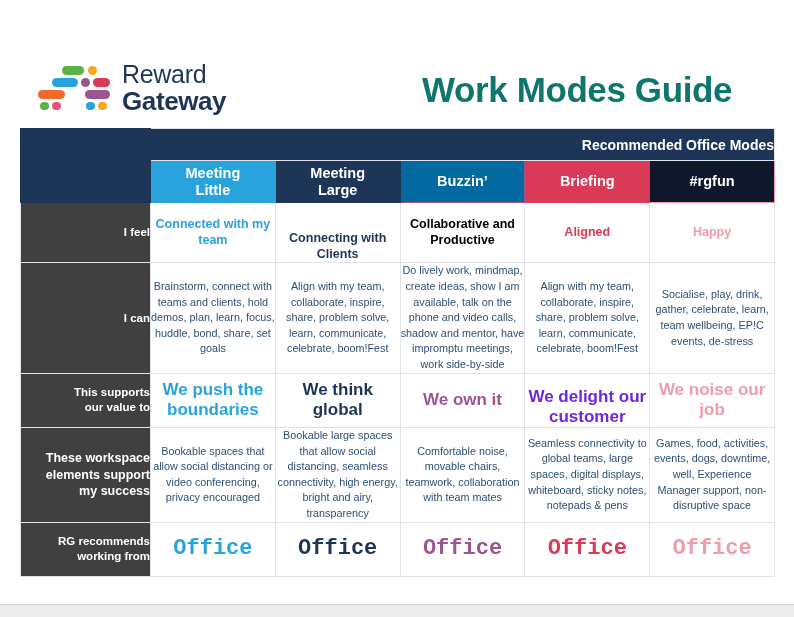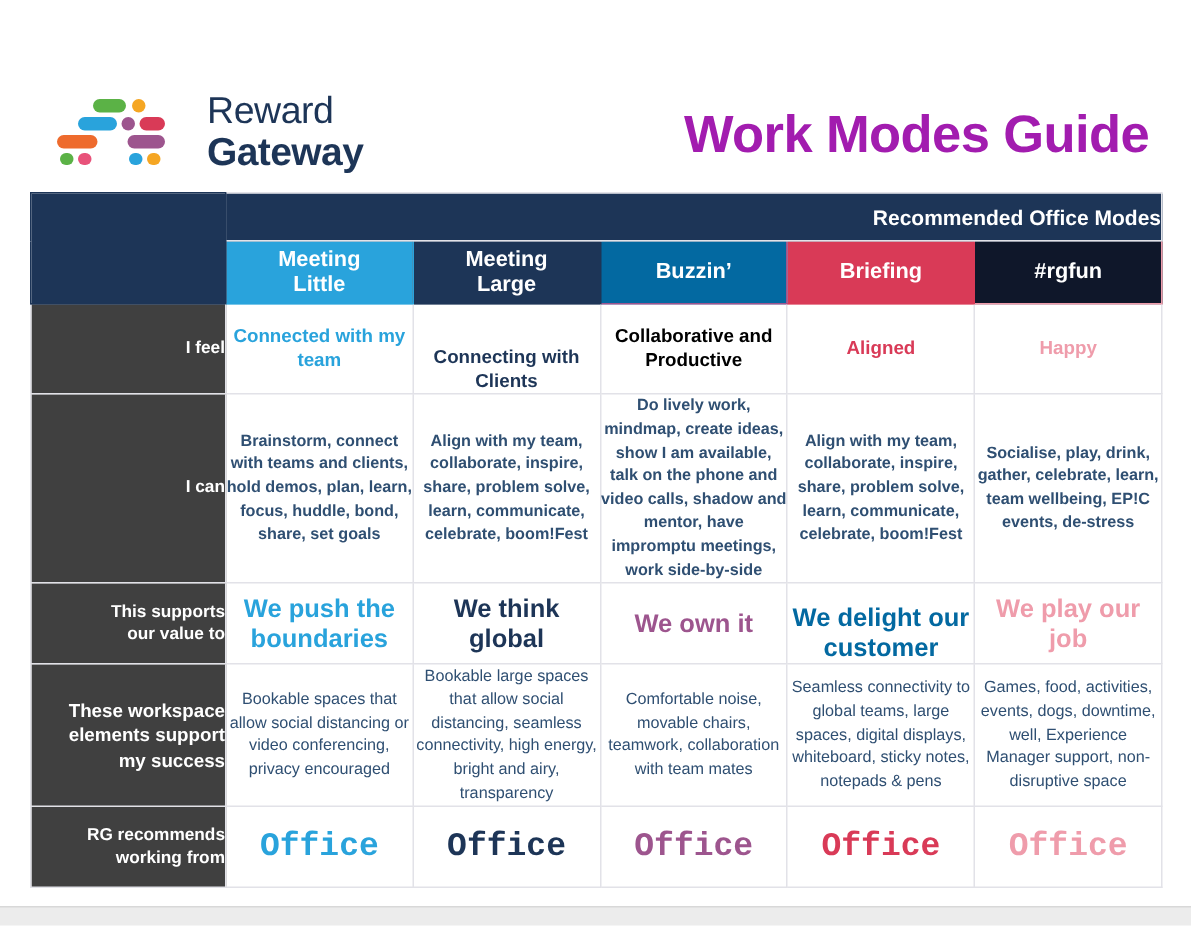--- a/index.html
+++ b/index.html
@@ -54,21 +54,21 @@
     height: 44px;
     position: relative;
     flex: none;
   }
   .logo-mark span {
     position: absolute;
     display: block;
     border-radius: 99px;
   }
   .logo-wordmark {
-    margin-left: 28px;
+    margin-left: 12px;
     line-height: 1.0;
     color: #1d3557;
   }
   .logo-word-1 {
     font-size: 25px;
     font-weight: 400;
     letter-spacing: -0.3px;
     color: #1d3557;
     display: block;
   }
@@ -76,25 +76,25 @@
     font-size: 26px;
     font-weight: 700;
     letter-spacing: -0.4px;
     color: #1d3557;
     display: block;
     margin-top: 1px;
   }
 
   .doc-title {
     position: absolute;
-    right: 28px;
+    right: 62px;
     top: 70px;
     font-size: 35px;
     font-weight: 700;
-    color: #a21caf;
+    color: #0f766e;
     letter-spacing: -0.4px;
     white-space: nowrap;
   }
 
   
   .grid {
     position: absolute;
     left: 20px;
     top: 128px;
     width: 754px;
@@ -151,21 +151,20 @@
 
   .feel-text {
     font-size: 12.5px;
     font-weight: 700;
     line-height: 1.25;
   }
   .can-text {
     font-size: 10.8px;
     line-height: 1.45;
     color: #2f4f72;
-    font-weight: bold;
   }
   .value-text {
     font-size: 17px;
     font-weight: 700;
     line-height: 1.18;
   }
   .ws-text {
     font-size: 10.8px;
     line-height: 1.45;
     color: #2f4f72;
@@ -297,24 +296,24 @@
           <td class="body-cell">
             <div class="value-text" style="color: rgb(41, 163, 220);">We push the boundaries</div>
           </td>
           <td class="body-cell">
             <div class="value-text" style="color: rgb(29, 53, 87);">We think global</div>
           </td>
           <td class="body-cell">
             <div class="value-text" style="color: rgb(157, 85, 142);">We own it</div>
           </td>
           <td class="body-cell">
-            <div class="value-text" style="color: #0369a1; margin-top: 13px;">We delight our customer</div>
-          </td>
-          <td class="body-cell">
-            <div class="value-text" style="color: rgb(239, 156, 171);">We play our job</div>
+            <div class="value-text" style="color: #6d28d9; margin-top: 13px;">We delight our customer</div>
+          </td>
+          <td class="body-cell">
+            <div class="value-text" style="color: rgb(239, 156, 171);">We noise our job</div>
           </td>
         </tr>
         <tr class="r-ws">
           <td class="cell-label big">
             <div>These workspace elements support</div>
             <div>my success</div>
           </td>
           <td class="body-cell">
             <div class="ws-text">Bookable spaces that allow social distancing or video conferencing, privacy encouraged</div>
           </td>

